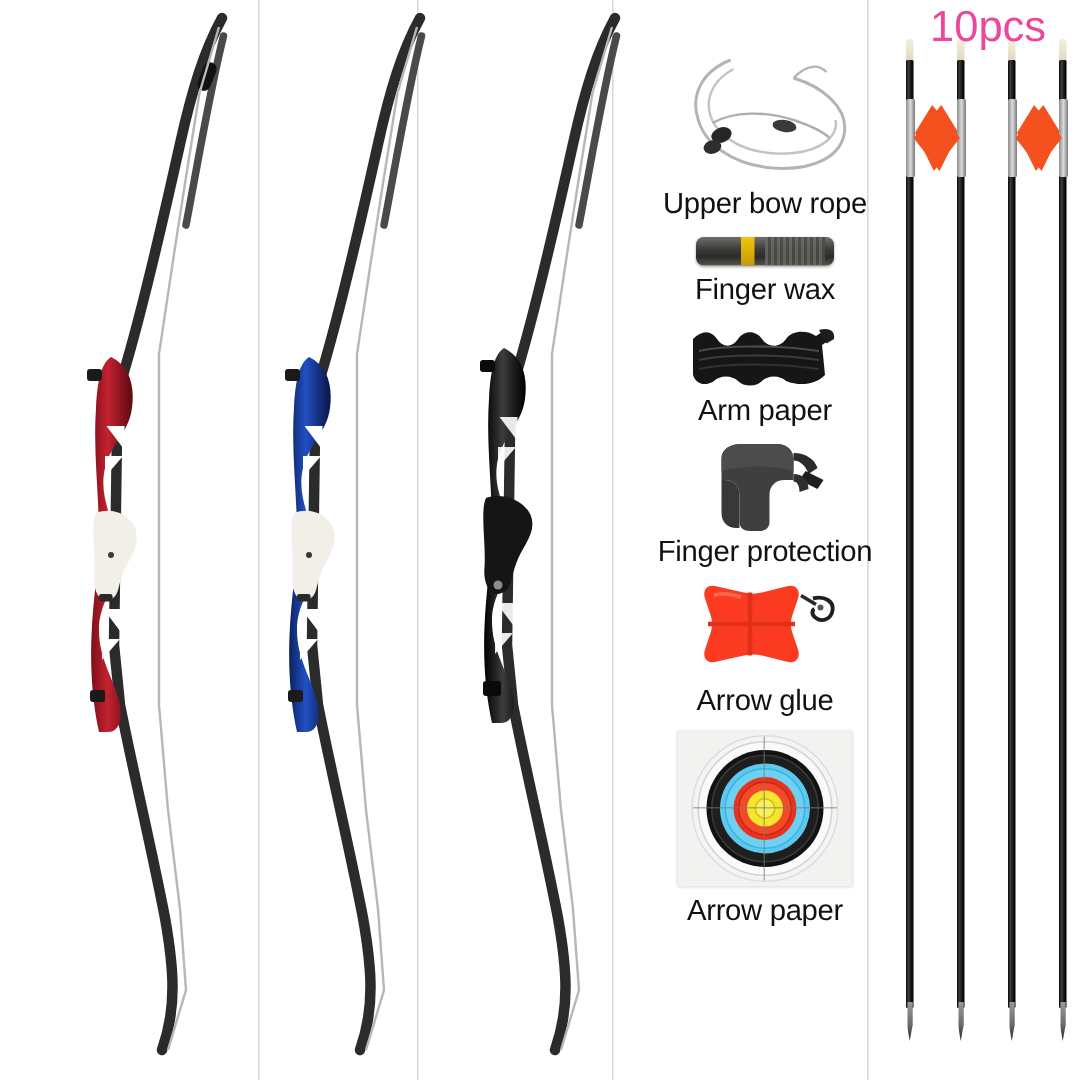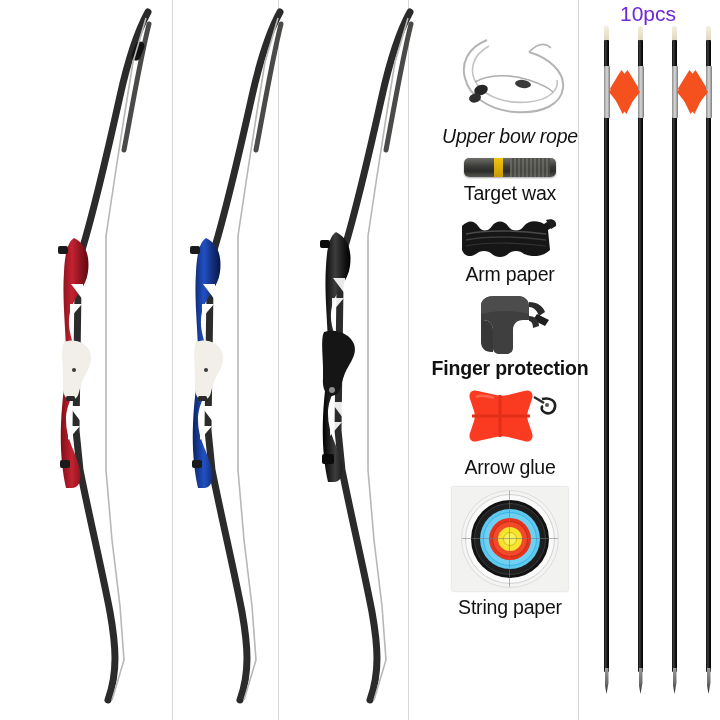--- a/index.html
+++ b/index.html
@@ -92,21 +92,21 @@
     clip-path:polygon(0% 50%, 62% 0%, 100% 42%, 58% 100%);
   }
   .tip{
     position:absolute;left:2.5px;bottom:0;width:4px;height:26px;
     background:linear-gradient(180deg,#9a9a9a,#6e6e6e 55%,#2b2b2b);
     clip-path:polygon(0% 0%, 100% 0%, 100% 58%, 50% 100%, 0% 58%);
   }
 
   .pcs-label{
     position:absolute;left:620px;top:2px;
-    font-size:21px;color:#6d28d9;
+    font-size:29px;color:#ec4899;
   }
 </style>
 </head>
 <body>
 
 <div class="stage">
 
   <div class="divider" style="left:172px;"></div>
   <div class="divider" style="left:278px;"></div>
   <div class="divider" style="left:408px;"></div>
@@ -237,63 +237,63 @@
                  C6 130 2 108 6 100 Z" fill="#151515"></path>
         <rect x="2" y="8" width="10" height="8" rx="2" fill="#0a0a0a"></rect>
         <rect x="4" y="222" width="12" height="10" rx="2" fill="#0a0a0a"></rect>
         <circle cx="14" cy="158" r="3" fill="#8c8c8c"></circle>
       </svg>
     </div>
   </div>
 
   <div class="acc-col">
 
-    <div class="acc-item" style="margin-top:34px;font-style:italic;">
+    <div class="acc-item" style="margin-top:34px;">
       <div class="acc-art">
         <svg width="130" height="92" viewBox="0 0 130 92">
           <path d="M42 6 C22 14 16 30 20 44 C24 62 44 76 70 78
                    C98 80 116 70 118 54 C120 38 104 24 84 18" stroke="#b4b4b2" stroke-width="2" fill="none"></path>
           <path d="M44 12 C26 22 24 38 32 50 C42 64 62 70 84 68
                    C104 66 114 56 112 46" stroke="#c3c3c1" stroke-width="1.6" fill="none"></path>
           <path d="M30 48 C44 40 66 40 84 46 C96 50 104 54 108 58" stroke="#aeaeac" stroke-width="1.6" fill="none"></path>
           <ellipse cx="36" cy="56" rx="7" ry="5" fill="#262626" transform="rotate(-20 36 56)"></ellipse>
           <ellipse cx="30" cy="64" rx="6" ry="4.5" fill="#2e2e2e" transform="rotate(-15 30 64)"></ellipse>
           <ellipse cx="78" cy="50" rx="8" ry="4" fill="#3a3a3a" transform="rotate(8 78 50)"></ellipse>
           <path d="M84 18 C92 10 100 8 106 14" stroke="#b4b4b2" stroke-width="1.6" fill="none"></path>
         </svg>
       </div>
       <div class="acc-label">Upper bow rope</div>
     </div>
 
     <div class="acc-item" style="margin-top:12px;">
       <div class="acc-art">
         <div class="wax"></div>
       </div>
-      <div class="acc-label" style="margin-top:6px;">Target wax</div>
+      <div class="acc-label" style="margin-top:6px;">Finger wax</div>
     </div>
 
     <div class="acc-item" style="margin-top:12px;">
       <div class="acc-art">
         <svg class="armguard" viewBox="0 0 104 46">
           <path d="M4 10 C10 4 16 4 20 10 C24 16 30 16 34 10
                    C38 4 46 4 50 10 C54 16 62 16 66 10
                    C70 4 80 4 86 8 L92 4 L96 10 L90 14
                    L92 34 C86 40 76 42 66 38 C62 34 54 34 50 38
                    C46 42 38 42 34 38 C30 34 22 34 18 38
                    C12 42 6 40 4 34 Z" fill="#161616"></path>
           <path d="M8 18 C26 14 60 14 88 18" stroke="#4a4a4a" stroke-width="1.4" fill="none"></path>
           <path d="M8 24 C26 20 60 20 88 24" stroke="#3c3c3c" stroke-width="1.4" fill="none"></path>
           <path d="M8 30 C26 26 60 26 88 30" stroke="#333" stroke-width="1.2" fill="none"></path>
           <path d="M88 4 C94 2 99 4 98 10 L93 13" fill="#1d1d1d"></path>
         </svg>
       </div>
       <div class="acc-label" style="margin-top:2px;">Arm paper</div>
     </div>
 
-    <div class="acc-item" style="margin-top:10px;font-weight:bold;">
+    <div class="acc-item" style="margin-top:10px;">
       <div class="acc-art">
         <svg class="fingertab" viewBox="0 0 86 62">
           <path d="M14 12 C14 5 20 2 28 2 L50 2 C58 2 62 6 62 13
                    L62 26 L56 26 C50 26 46 30 46 36 L46 54
                    C46 58 43 60 39 60 L33 60 C29 60 26 58 26 54
                    L26 36 C26 30 22 26 16 26 L14 26 Z" fill="#3f3f3f"></path>
           <path d="M14 12 C14 5 20 2 28 2 L50 2 C58 2 62 6 62 13 L62 20
                    C46 16 30 16 14 20 Z" fill="#4c4c4c"></path>
           <path d="M26 36 C26 30 22 26 16 26 L14 26 L14 48
                    C14 54 18 58 24 58 L26 58 Z" fill="#383838"></path>
@@ -334,21 +334,21 @@
           <div class="ring" style="width:60px;height:60px;background:#5ec8ef;"></div>
           <div class="ring" style="width:52px;height:52px;background:#6fd0f2;border:1px solid #37b5e3;"></div>
           <div class="ring" style="width:42px;height:42px;background:#e8331c;"></div>
           <div class="ring" style="width:34px;height:34px;background:#f04a2a;border:1px solid #c82813;"></div>
           <div class="ring" style="width:24px;height:24px;background:#f7e42e;"></div>
           <div class="ring" style="width:12px;height:12px;background:#faf05a;border:1px solid #cfc018;"></div>
           <div class="abs" style="left:47px;top:0;width:1px;height:96px;background:rgba(120,120,120,.55);"></div>
           <div class="abs" style="left:0;top:47px;width:96px;height:1px;background:rgba(120,120,120,.55);"></div>
         </div>
       </div>
-      <div class="acc-label" style="margin-top:6px;">String paper</div>
+      <div class="acc-label" style="margin-top:6px;">Arrow paper</div>
     </div>
   </div>
 
   <div class="arrows">
     <div class="arrow" style="left:18px;">
       <div class="nock"></div>
       <div class="shaft"></div>
       <div class="collar"></div>
       <div class="vane"></div>
       <div class="tip"></div>

